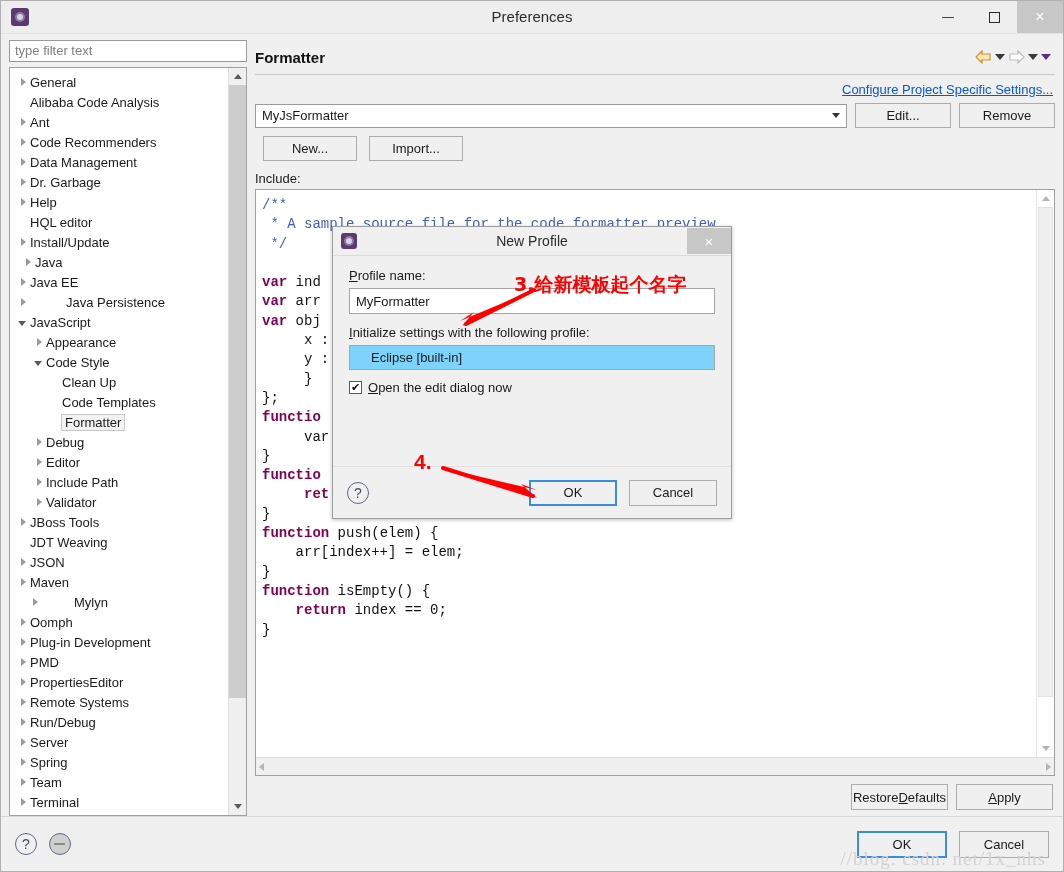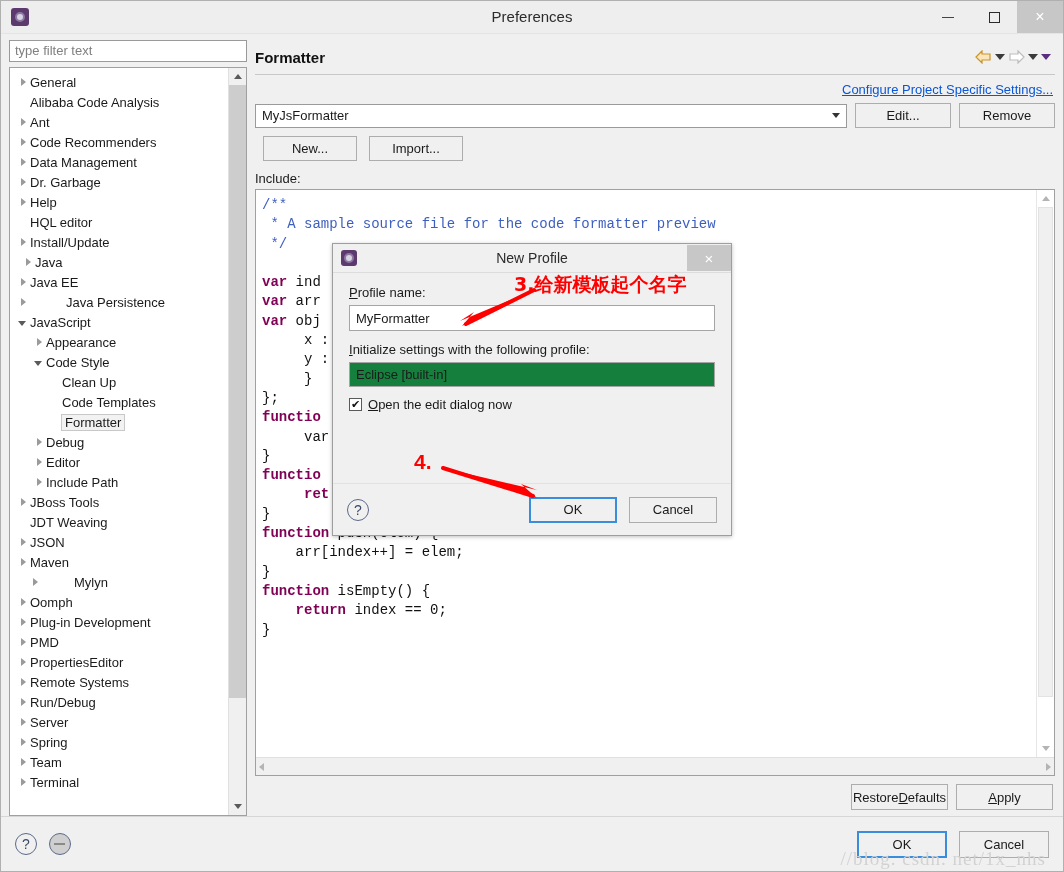--- a/index.html
+++ b/index.html
@@ -153,40 +153,40 @@
   }
   .circ{width:22px;height:22px;border-radius:50%;border:1.5px solid #5b6a8a;display:flex;align-items:center;justify-content:center;font-size:14px;color:#3c4a66;box-sizing:border-box;}
   .circ2{width:22px;height:22px;border-radius:50%;border:1.5px solid #5b6a8a;background:#cfcfcf;box-sizing:border-box;position:relative;}
   .circ2::after{content:"";position:absolute;left:4px;top:9px;width:11px;height:2px;background:#8a8a8a;}
   .footer-btns{margin-left:auto;display:flex;gap:12px;}
   .footer-btns .btn{width:90px;height:27px;}
   .btn.primary{border:2px solid #3a8ddd;}
 
   
   .modal{
-    position:absolute;left:332px;top:243px;width:400px;height:293px;
+    position:absolute;left:332px;top:226px;width:400px;height:293px;
     background:#f0f0f0;border:1px solid #9e9e9e;box-sizing:border-box;
     box-shadow:0 1px 4px rgba(0,0,0,.25);
     display:flex;flex-direction:column;z-index:40;
   }
   .m-title{
     height:28px;flex:0 0 28px;background:#f0f0f0;display:flex;align-items:center;position:relative;
   }
   .m-icon{width:16px;height:16px;margin-left:8px;border-radius:3px;background:#5c3a6e;position:relative;flex:0 0 16px;}
   .m-icon::after{content:"";position:absolute;left:3px;top:3px;width:10px;height:10px;border-radius:50%;background:#d9d2e2;border:2px solid #8c79a3;box-sizing:border-box;}
   .m-title-text{position:absolute;left:0;right:0;text-align:center;font-size:14px;color:#2b2b2b;line-height:28px;pointer-events:none;}
   .m-close{margin-left:auto;width:44px;height:26px;background:#c7c7c7;color:#fff;display:flex;align-items:center;justify-content:center;font-size:15px;}
   .m-body{flex:1 1 auto;background:#f0f0f0;border-top:1px solid #dcdcdc;padding:12px 16px 0 16px;box-sizing:border-box;position:relative;}
   .m-field{
     height:26px;box-sizing:border-box;border:1px solid #a5a5a5;background:#fff;
     display:flex;align-items:center;padding:0 6px;font-size:13px;margin-top:5px;
   }
   .m-combo{
-    height:25px;box-sizing:border-box;border:1px solid #a5a5a5;background:#15803d;
-    display:flex;align-items:center;padding:0 6px;font-size:13px;margin-top:5px;
+    height:25px;box-sizing:border-box;border:1px solid #a5a5a5;background:#7dd3fc;
+    display:flex;align-items:center;padding:0 21px;font-size:13px;margin-top:5px;
   }
   .m-combo .cv{flex:1 1 auto;}
   .m-chk{display:flex;align-items:center;gap:6px;margin-top:10px;font-size:13px;}
   .chkbox{
     width:13px;height:13px;border:1px solid #5a5a5a;background:#fff;box-sizing:border-box;
     display:flex;align-items:center;justify-content:center;font-size:11px;color:#111;line-height:1;
   }
   .m-foot{
     position:absolute;left:0;right:0;bottom:0;height:52px;
     display:flex;align-items:center;padding:0 14px;box-sizing:border-box;
@@ -339,20 +339,26 @@
               <span class="tw">
                 <span class="arrow-closed"></span>
               </span>
               <span class="tree-label">Editor</span>
             </div>
             <div class="tree-row" style="padding-left: 20px;">
               <span class="tw">
                 <span class="arrow-closed"></span>
               </span>
               <span class="tree-label">Include Path</span>
+            </div>
+            <div class="tree-row" style="padding-left: 20px;">
+              <span class="tw">
+                <span class="arrow-closed"></span>
+              </span>
+              <span class="tree-label">Validator</span>
             </div>
             <div class="tree-row" style="padding-left: 4px;">
               <span class="tw">
                 <span class="arrow-closed"></span>
               </span>
               <span class="tree-label">JBoss Tools</span>
             </div>
             <div class="tree-row" style="padding-left: 4px;">
               <span class="tw"></span>
               <span class="tree-label">JDT Weaving</span>

